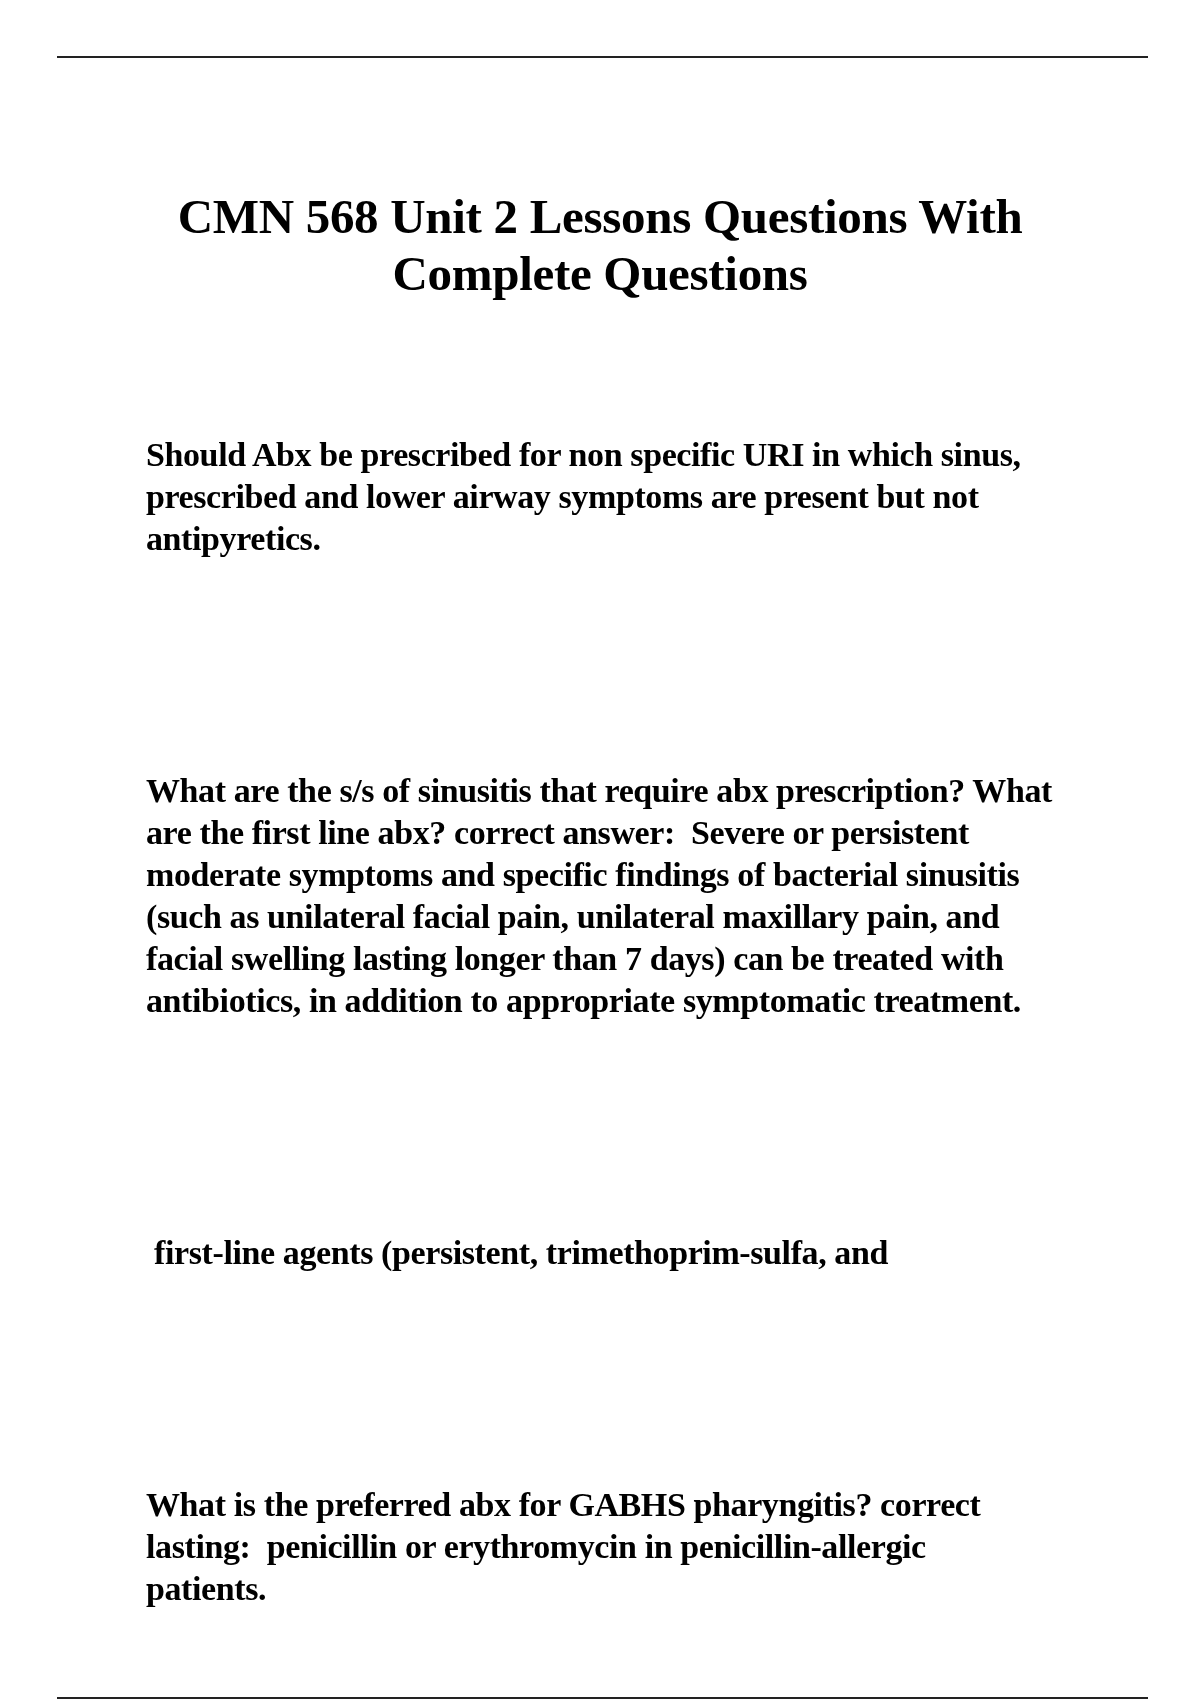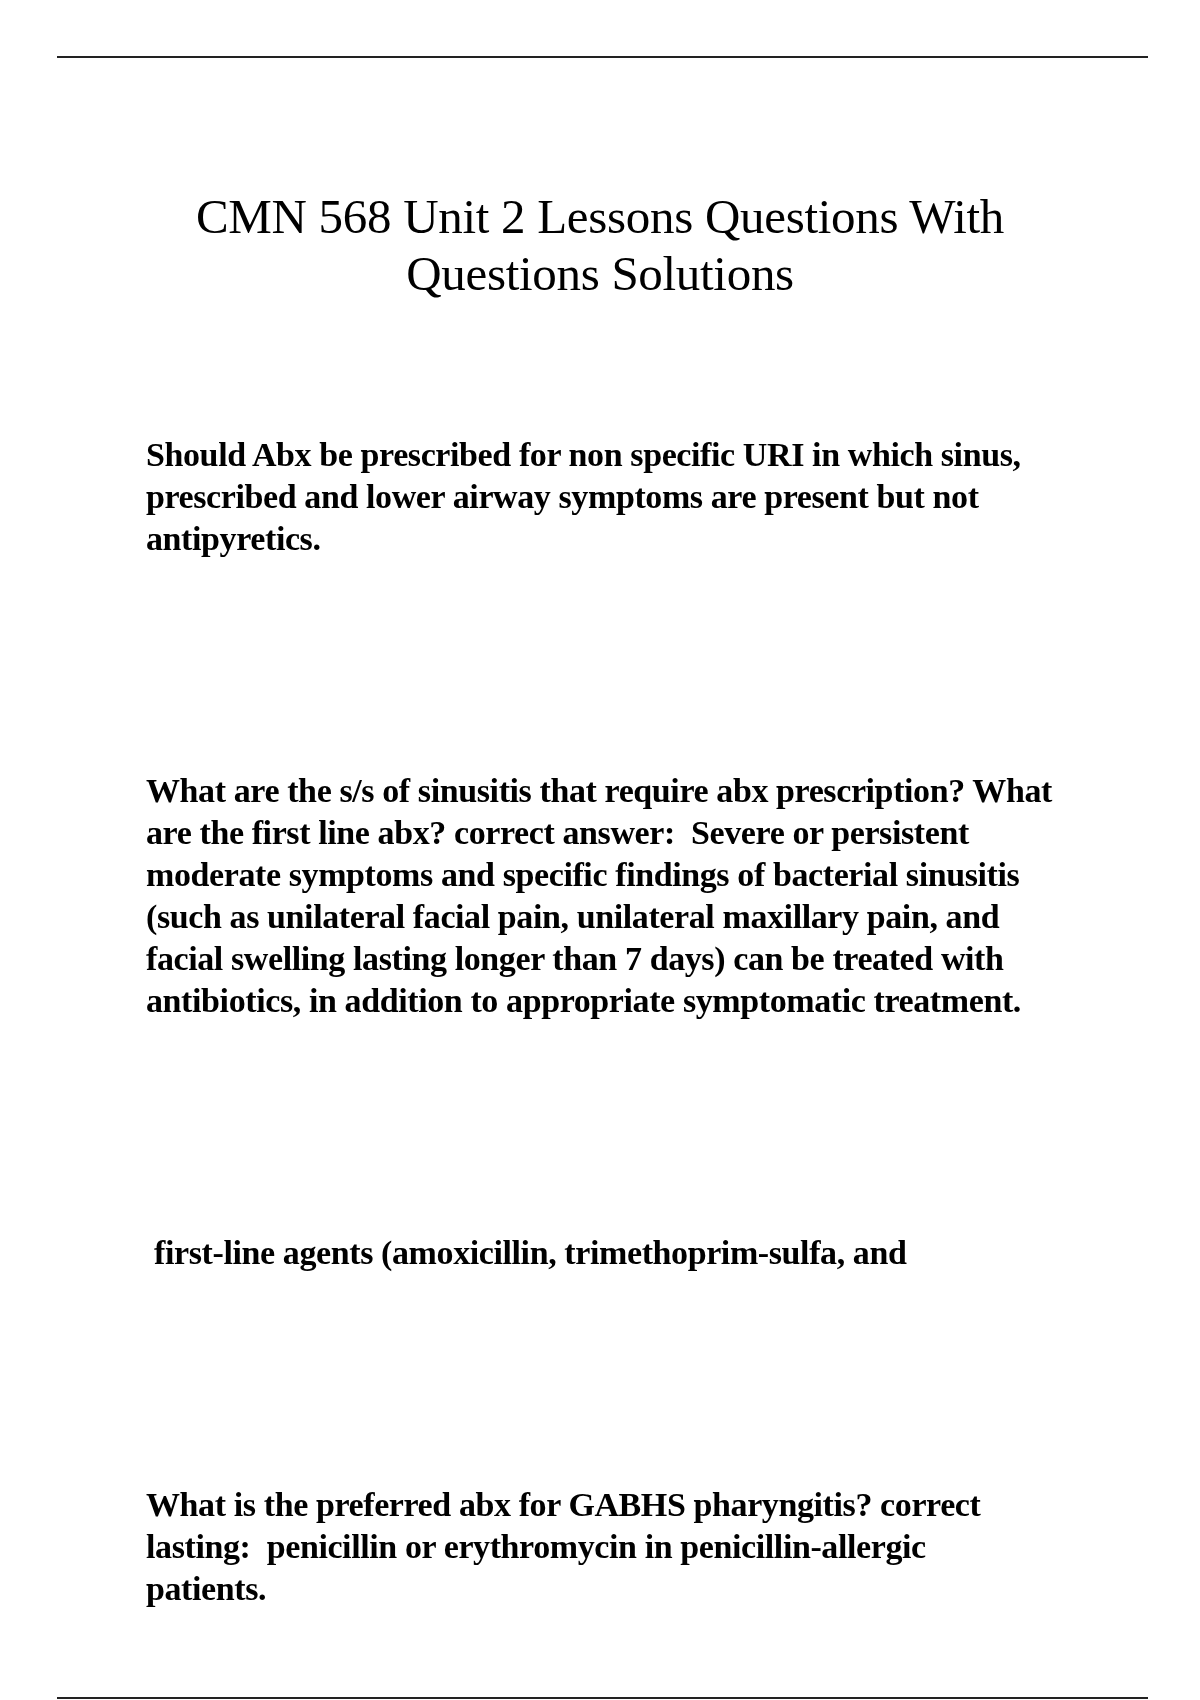--- a/index.html
+++ b/index.html
@@ -1,43 +1,43 @@
 <!DOCTYPE html>
 <html><head>
   <meta charset="utf-8">
   <style>
     html, body { margin: 0; padding: 0; background: #ffffff; }
     body { width: 1200px; height: 1700px; position: relative; overflow: hidden; font-family: "Liberation Serif", "DejaVu Serif", serif; color: #000; }
     .rule { position: absolute; left: 57px; width: 1091px; height: 2px; background: #222; }
     .rule.top { top: 56px; }
     .rule.bottom { top: 1697px; }
-    .title { position: absolute; top: 188px; left: 100px; width: 1000px; text-align: center; font-weight: normal; font-size: 49px; line-height: 57px; letter-spacing: -0.3px; }
+    .title { position: absolute; top: 188px; left: 100px; width: 1000px; text-align: center; font-weight: bold; font-size: 49px; line-height: 57px; letter-spacing: -0.3px; }
     .content { position: absolute; top: 350px; left: 146px; width: 960px; font-size: 34px; line-height: 42px; letter-spacing: -0.4px; }
     .para { margin: 0 0 42px 0; white-space: pre-wrap; font-weight: bold; }
     .line { display: block; }
   </style>
 </head>
 <body>
 
 <div class="rule top"></div>
 
 <div class="title">
   <span class="line">CMN 568 Unit 2 Lessons Questions With</span>
-  <span class="line">Questions Solutions</span>
+  <span class="line">Complete Questions</span>
 </div>
 
 <div class="content">
   <p class="para">
     <span class="line">Should Abx be prescribed for non specific URI in which sinus,</span><span class="line">prescribed and lower airway symptoms are present but not</span><span class="line">antipyretics.</span>
   </p>
   <p class="para">
     <span class="line">What are the s/s of sinusitis that require abx prescription? What</span><span class="line">are the first line abx? correct answer:  Severe or persistent</span><span class="line">moderate symptoms and specific findings of bacterial sinusitis</span><span class="line">(such as unilateral facial pain, unilateral maxillary pain, and</span><span class="line">facial swelling lasting longer than 7 days) can be treated with</span><span class="line">antibiotics, in addition to appropriate symptomatic treatment.</span>
   </p>
   <p class="para">
-    <span class="line"> first-line agents (amoxicillin, trimethoprim-sulfa, and</span>
+    <span class="line"> first-line agents (persistent, trimethoprim-sulfa, and</span>
   </p>
   <p class="para">
     <span class="line">What is the preferred abx for GABHS pharyngitis? correct</span><span class="line">lasting:  penicillin or erythromycin in penicillin-allergic</span><span class="line">patients.</span>
   </p>
 
 </div>
 
 <div class="rule bottom"></div>
 
 </body></html>

